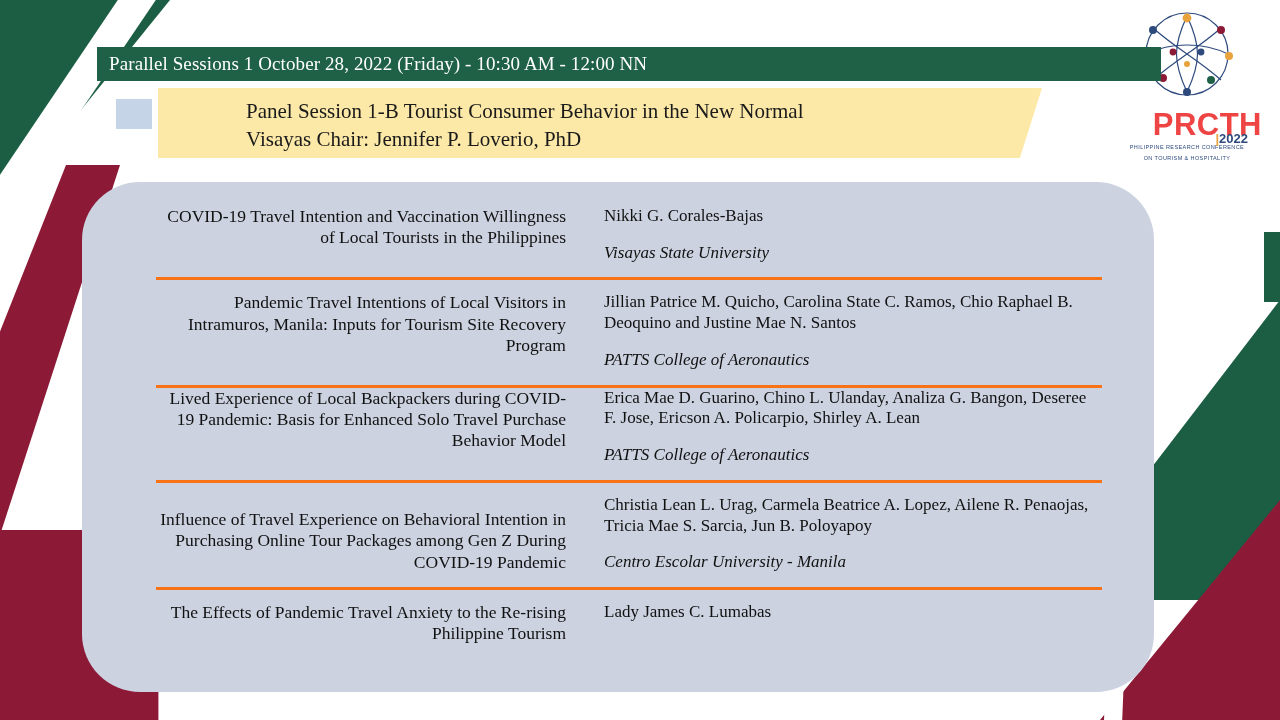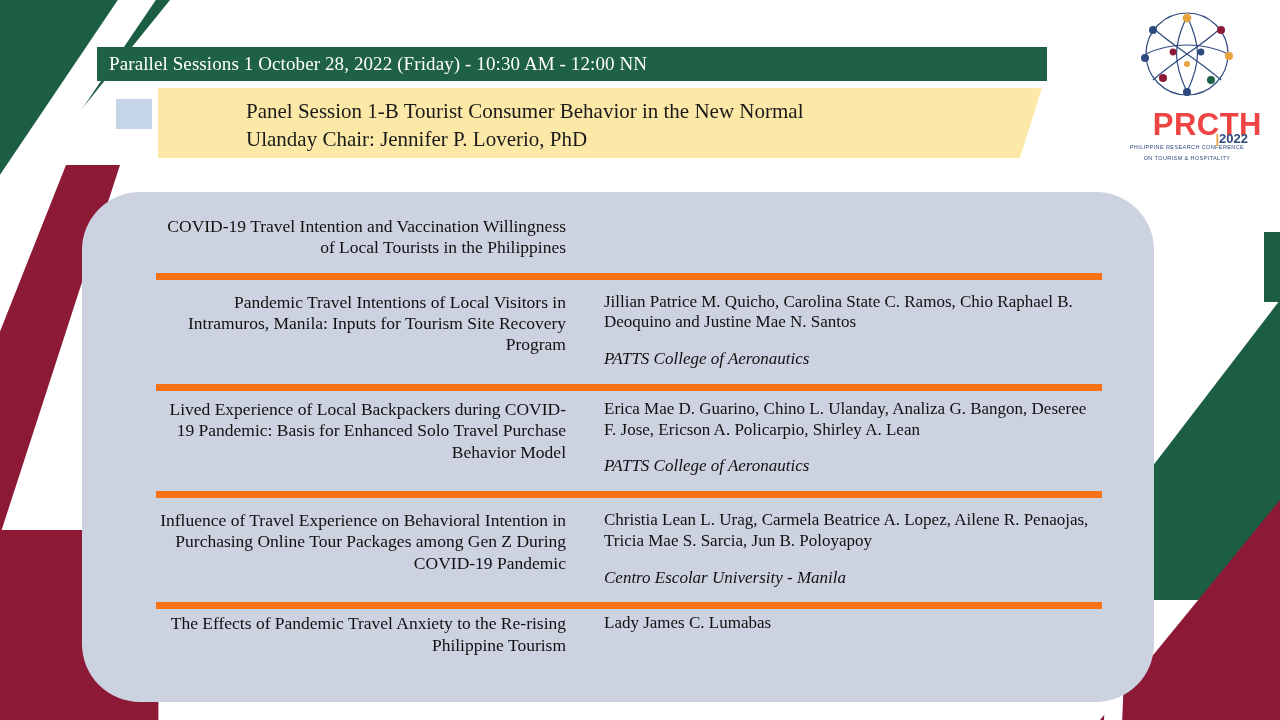--- a/index.html
+++ b/index.html
@@ -130,21 +130,21 @@
   .logo-year .bar {
     color: #e8a33d;
     font-weight: bold;
   }
 
   
   .title-bar {
     position: absolute;
     left: 97px;
     top: 47px;
-    width: 950px;
+    width: 1064px;
     height: 34px;
     background: #1f6146;
     display: flex;
     align-items: center;
     padding-left: 12px;
     box-sizing: border-box;
   }
   .title-bar span {
     color: #ffffff;
     font-size: 19px;
@@ -174,34 +174,34 @@
   .banner div {
     font-size: 21px;
     color: #1a1a1a;
     line-height: 1.35;
   }
 
   
   .panel {
     position: absolute;
     left: 82px;
-    top: 192px;
+    top: 182px;
     width: 1072px;
     height: 510px;
     background: #ccd2e0;
     border-radius: 58px;
     box-sizing: border-box;
     padding: 12px 52px 12px 74px;
   }
   .row {
     display: flex;
     padding: 6px 0 4px 0;
   }
   .row + .row {
-    border-top: 7px solid #f97316;
+    border-top: 3px solid #f97316;
   }
   .col-title {
     width: 428px;
     text-align: right;
     padding-right: 18px;
     box-sizing: border-box;
     font-size: 17.5px;
     line-height: 1.22;
     color: #111111;
   }
@@ -213,23 +213,23 @@
     line-height: 1.22;
     color: #111111;
   }
   .affil {
     font-style: italic;
     margin-top: 16px;
   }
   
   .row.r1 { padding-top: 12px; padding-bottom: 14px; }
   .row.r2 { padding-top: 12px; padding-bottom: 14px; }
-  .row.r3 { padding-top: 8px; padding-bottom: 14px; }
-  .row.r4 { padding-top: 12px; padding-bottom: 14px; }
-  .row.r5 { padding-top: 4px; padding-bottom: 6px; }
+  .row.r3 { padding-top: 0; padding-bottom: 14px; }
+  .row.r4 { padding-top: 12px; padding-bottom: 14px; align-items: flex-end; }
+  .row.r5 { padding-top: 12px; padding-bottom: 6px; }
   .row.r5 .col-title { padding-right: 18px; }
 </style>
 </head>
 <body>
 
 <div class="bg">
   <div class="shape tl-green"></div>
   <div class="shape tl-stripe"></div>
   <div class="shape l-maroon"></div>
   <div class="shape l-maroon2"></div>
@@ -270,27 +270,31 @@
   <div class="logo-year"><span class="bar">|</span><span>2022</span></div>
 </div>
 
 <div class="title-bar">
   <span>Parallel Sessions 1 October 28, 2022 (Friday) - 10:30 AM - 12:00 NN</span>
 </div>
 
 <div class="banner-blue"></div>
 <div class="banner">
   <div>Panel Session 1-B Tourist Consumer Behavior in the New Normal</div>
-  <div>Ulanday Chair: Jennifer P. Loverio, PhD</div>
+  <div>Visayas Chair: Jennifer P. Loverio, PhD</div>
 </div>
 
 <div class="panel">
 
   <div class="row r1">
     <div class="col-title">COVID-19 Travel Intention and Vaccination Willingness of Local Tourists in the Philippines</div>
+    <div class="col-people">
+      <div>Nikki G. Corales-Bajas</div>
+      <div class="affil">Visayas State University</div>
+    </div>
   </div>
 
   <div class="row r2">
     <div class="col-title">Pandemic Travel Intentions of Local Visitors in Intramuros, Manila: Inputs for Tourism Site Recovery Program</div>
     <div class="col-people">
       <div>Jillian Patrice M. Quicho, Carolina State C. Ramos, Chio Raphael B. Deoquino and Justine Mae N. Santos</div>
       <div class="affil">PATTS College of Aeronautics</div>
     </div>
   </div>
 

